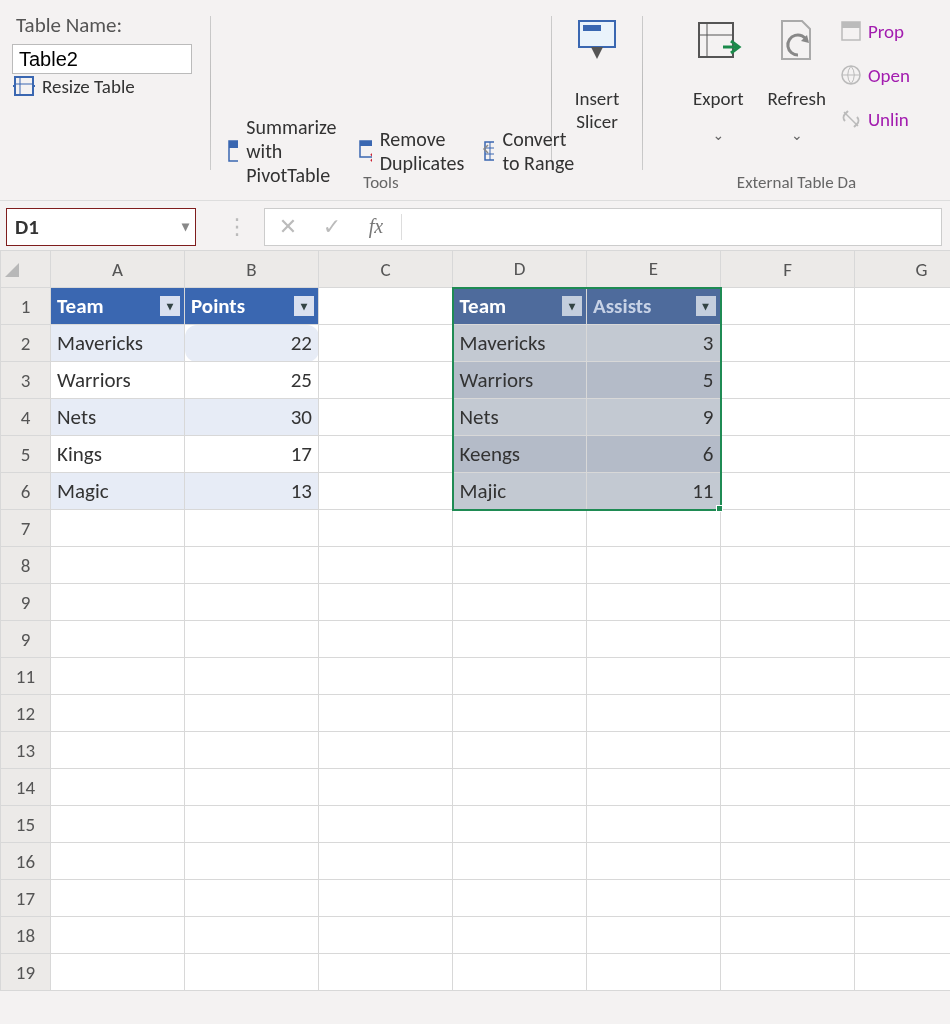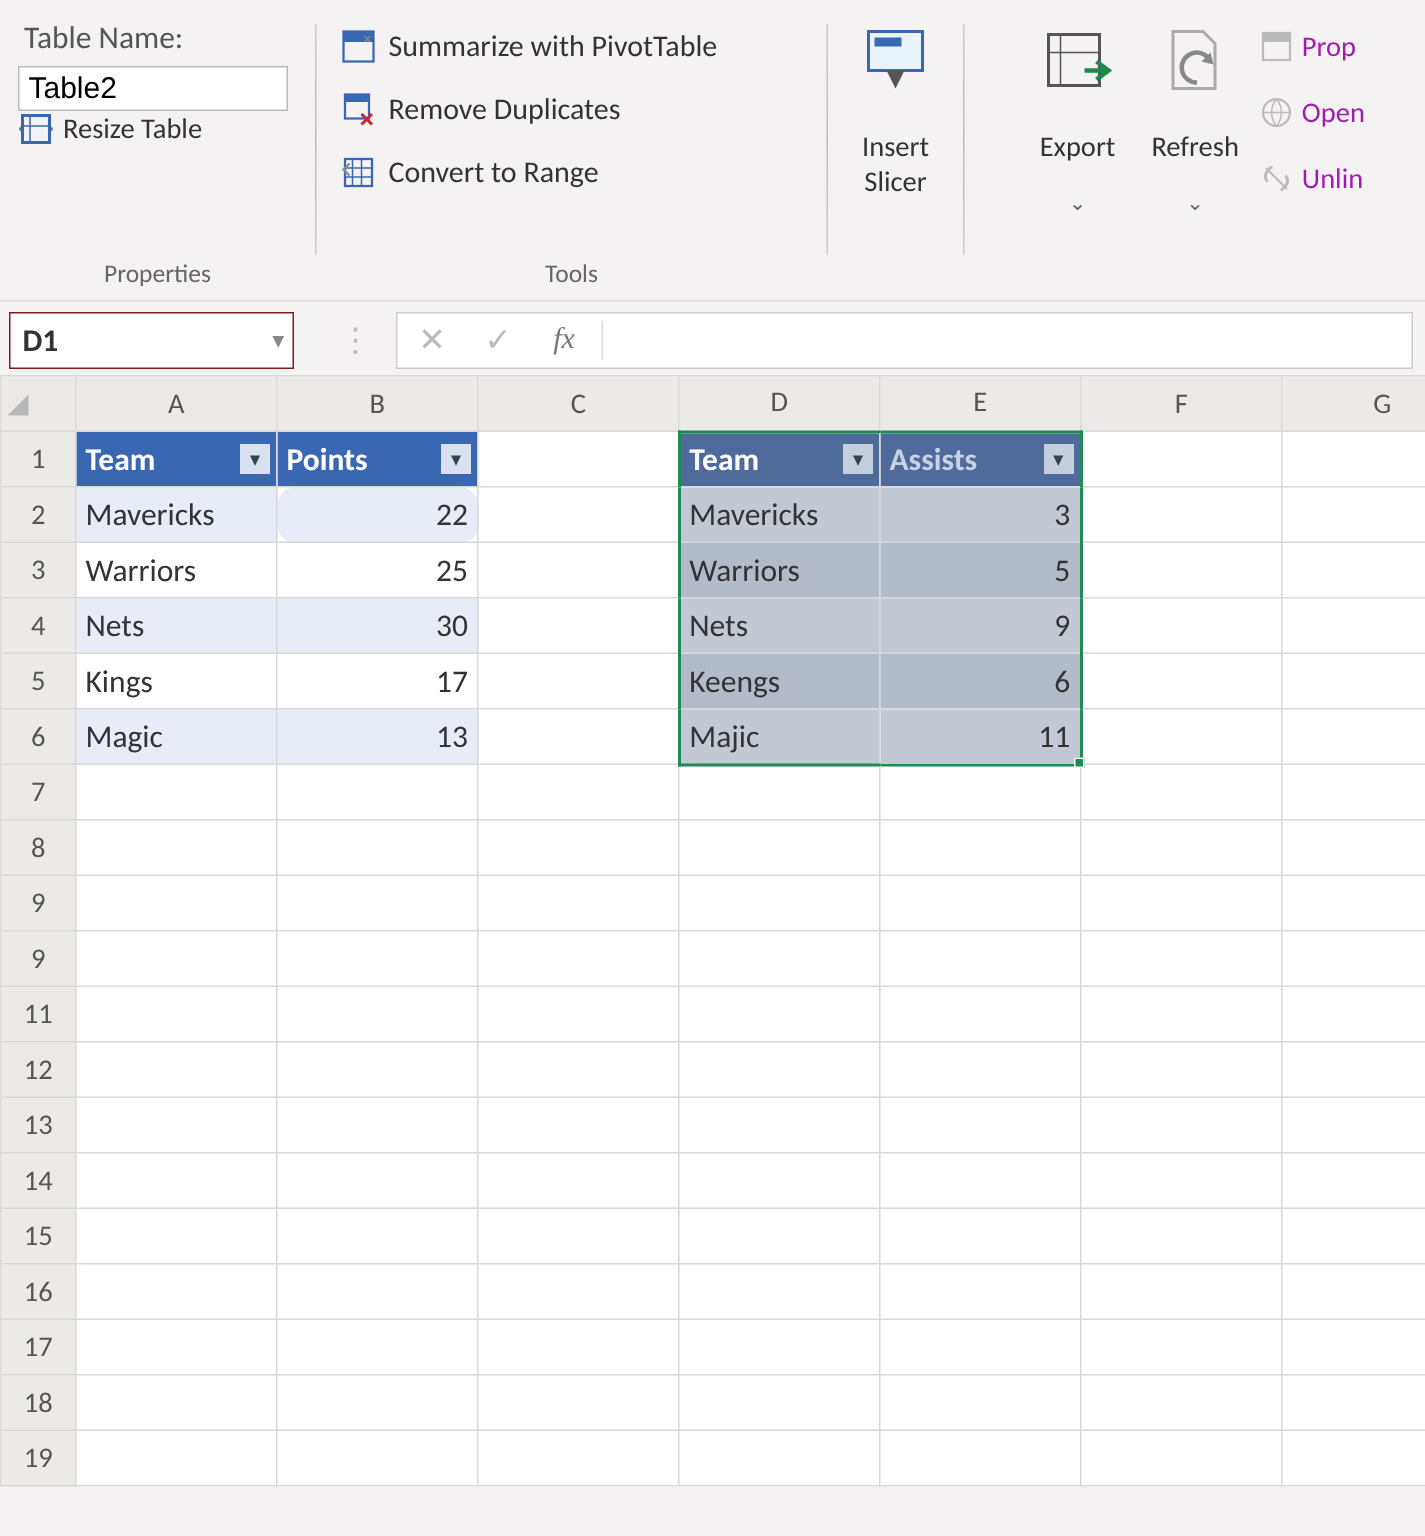--- a/index.html
+++ b/index.html
@@ -176,26 +176,25 @@
         <input class="tablename-input" value="Table2" style="">
         <div class="resize-row">
           <svg width="24" height="24">
             <rect x="3" y="3" width="18" height="18" fill="none" stroke="#3a67b1" stroke-width="2"></rect>
             <path d="M8 3v18M3 10h18" stroke="#3a67b1" stroke-width="1"></path>
             <path d="M1 12l3-3M1 12l3 3M23 12l-3-3M23 12l-3 3" stroke="#3a67b1" stroke-width="1"></path>
           </svg>
           <span>Resize Table</span>
         </div>
       </div>
-      <div class="rgroup-label">Properties</div>
     </div>
     <div class="vsep"></div>
 
     <div class="rgroup" style="width:340px">
-      <div class="rgroup-content" style="flex-direction:column; align-items:flex-start; width:100%; padding-top:2px;">
+      <div class="rgroup-content" style="align-items:flex-end; width:100%; padding-top:2px;">
         <div class="tool-row">
           <svg width="24" height="24">
             <rect x="2" y="2" width="20" height="20" fill="none" stroke="#3a67b1" stroke-width="1.5"></rect>
             <rect x="2" y="2" width="20" height="7" fill="#3a67b1"></rect>
             <path d="M16 5l4 4M20 5l-4 4" stroke="#888" stroke-width="1"></path>
           </svg>
           <span>Summarize with PivotTable</span>
         </div>
         <div class="tool-row">
           <svg width="24" height="24">
@@ -276,20 +275,21 @@
           </div>
           <div class="ext-row">
             <svg width="22" height="22">
                 <path d="M5 13a5 5 0 0 1 0-7l3-3M17 9a5 5 0 0 1 0 7l-3 3" fill="none" stroke="#bbb" stroke-width="2"></path>
                 <path d="M4 4l14 14" stroke="#bbb" stroke-width="1.5"></path>
               </svg>
             <span>Unlin</span>
           </div>
         </div>
       </div>
+      <div class="rgroup-label" style="text-align:center;">External Table Da</div>
     </div>
   </div>
 </div>
 
 <div class="fbar">
   <div class="namebox">
     <span>D1</span>
     <span class="dd">▾</span>
   </div>
   <div style="width:6px"></div>

